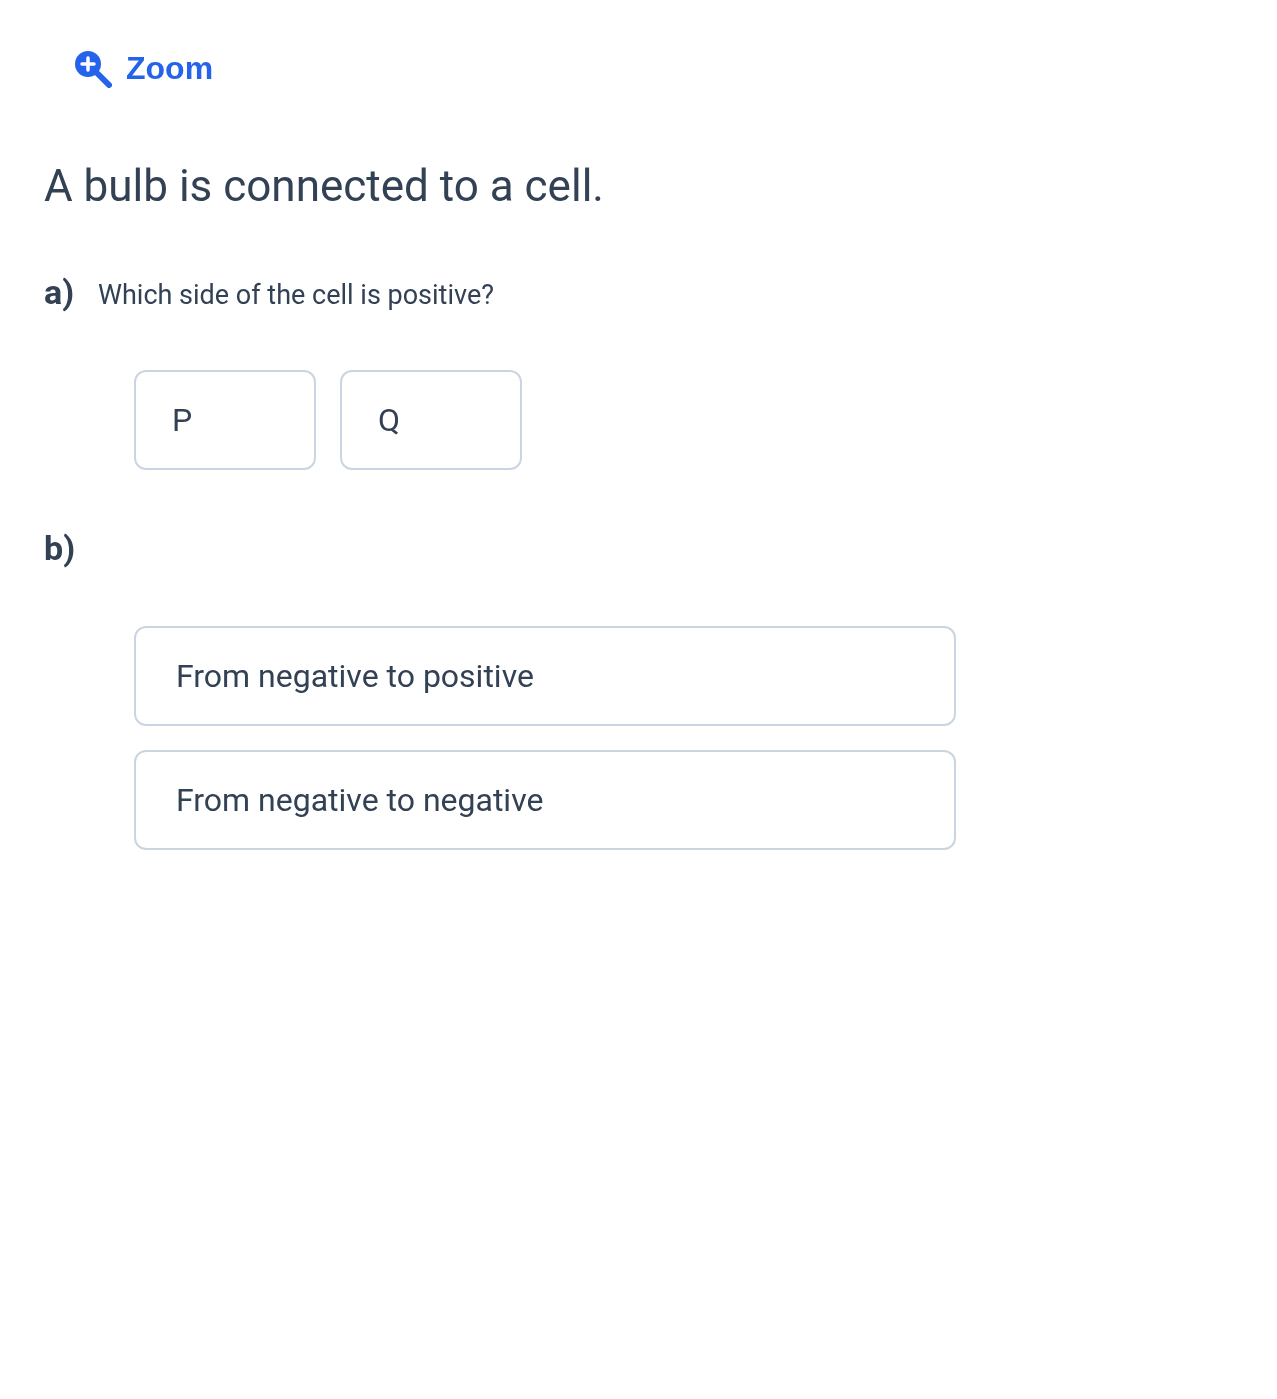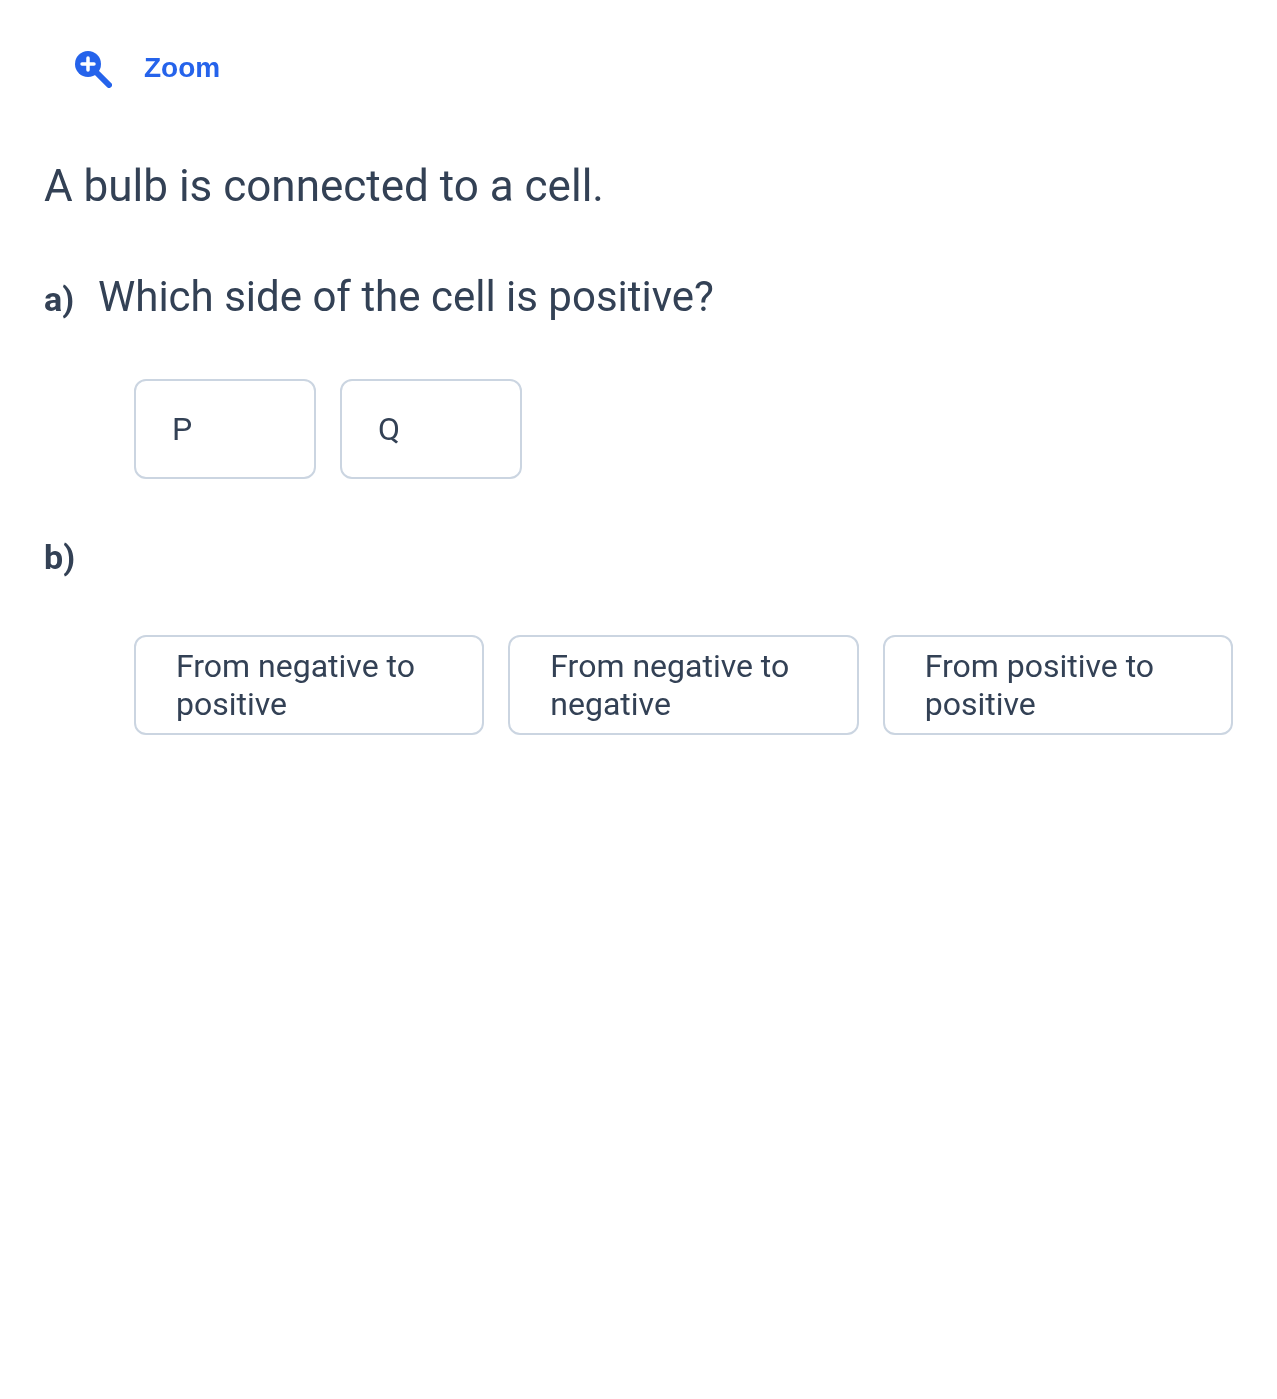--- a/index.html
+++ b/index.html
@@ -10,26 +10,26 @@
     body {
       font-family: -apple-system, BlinkMacSystemFont, 'Segoe UI', Roboto, Helvetica, Arial, sans-serif;
       background: #ffffff;
       width: 1277px;
       padding: 48px 44px;
       color: #334055;
     }
     .zoom-button {
       display: inline-flex;
       align-items: center;
-      gap: 32px;
+      gap: 14px;
       background: none;
       border: none;
       cursor: pointer;
       color: #2563eb;
-      font-size: 28px;
+      font-size: 32px;
       font-weight: 700;
       margin-left: 28px;
       margin-bottom: 72px;
     }
     .zoom-icon {
       width: 40px;
       height: 40px;
       display: inline-flex;
       align-items: center;
       justify-content: center;
@@ -49,21 +49,21 @@
       gap: 18px;
       margin-bottom: 58px;
     }
     .question-label {
       font-size: 34px;
       font-weight: 700;
       color: #334155;
       min-width: 36px;
     }
     .question-text {
-      font-size: 42px;
+      font-size: 27px;
       color: #334155;
       font-weight: 400;
     }
     .options-row {
       display: flex;
       gap: 24px;
       margin-left: 90px;
     }
     .option-small {
       width: 182px;
@@ -75,21 +75,21 @@
       color: #334155;
       text-align: left;
       padding: 0 36px;
       cursor: pointer;
       font-family: inherit;
       display: flex;
       align-items: center;
     }
     .options-col {
       display: flex;
-      flex-direction: row;
+      flex-direction: column;
       gap: 24px;
       margin-left: 90px;
     }
     .option-large {
       width: 822px;
       height: 100px;
       border: 2px solid #cbd5e1;
       border-radius: 12px;
       background: #ffffff;
       font-size: 32px;
@@ -132,18 +132,17 @@
   </div>
 </div>
 
 <div class="question-block">
   <div class="question-header">
     <span class="question-label">b)</span>
   </div>
   <div class="options-col">
     <button class="option-large">From negative to positive</button>
     <button class="option-large">From negative to negative</button>
-    <button class="option-large">From positive to positive</button>
   </div>
 </div>
 
 
 
 
 </body></html>

